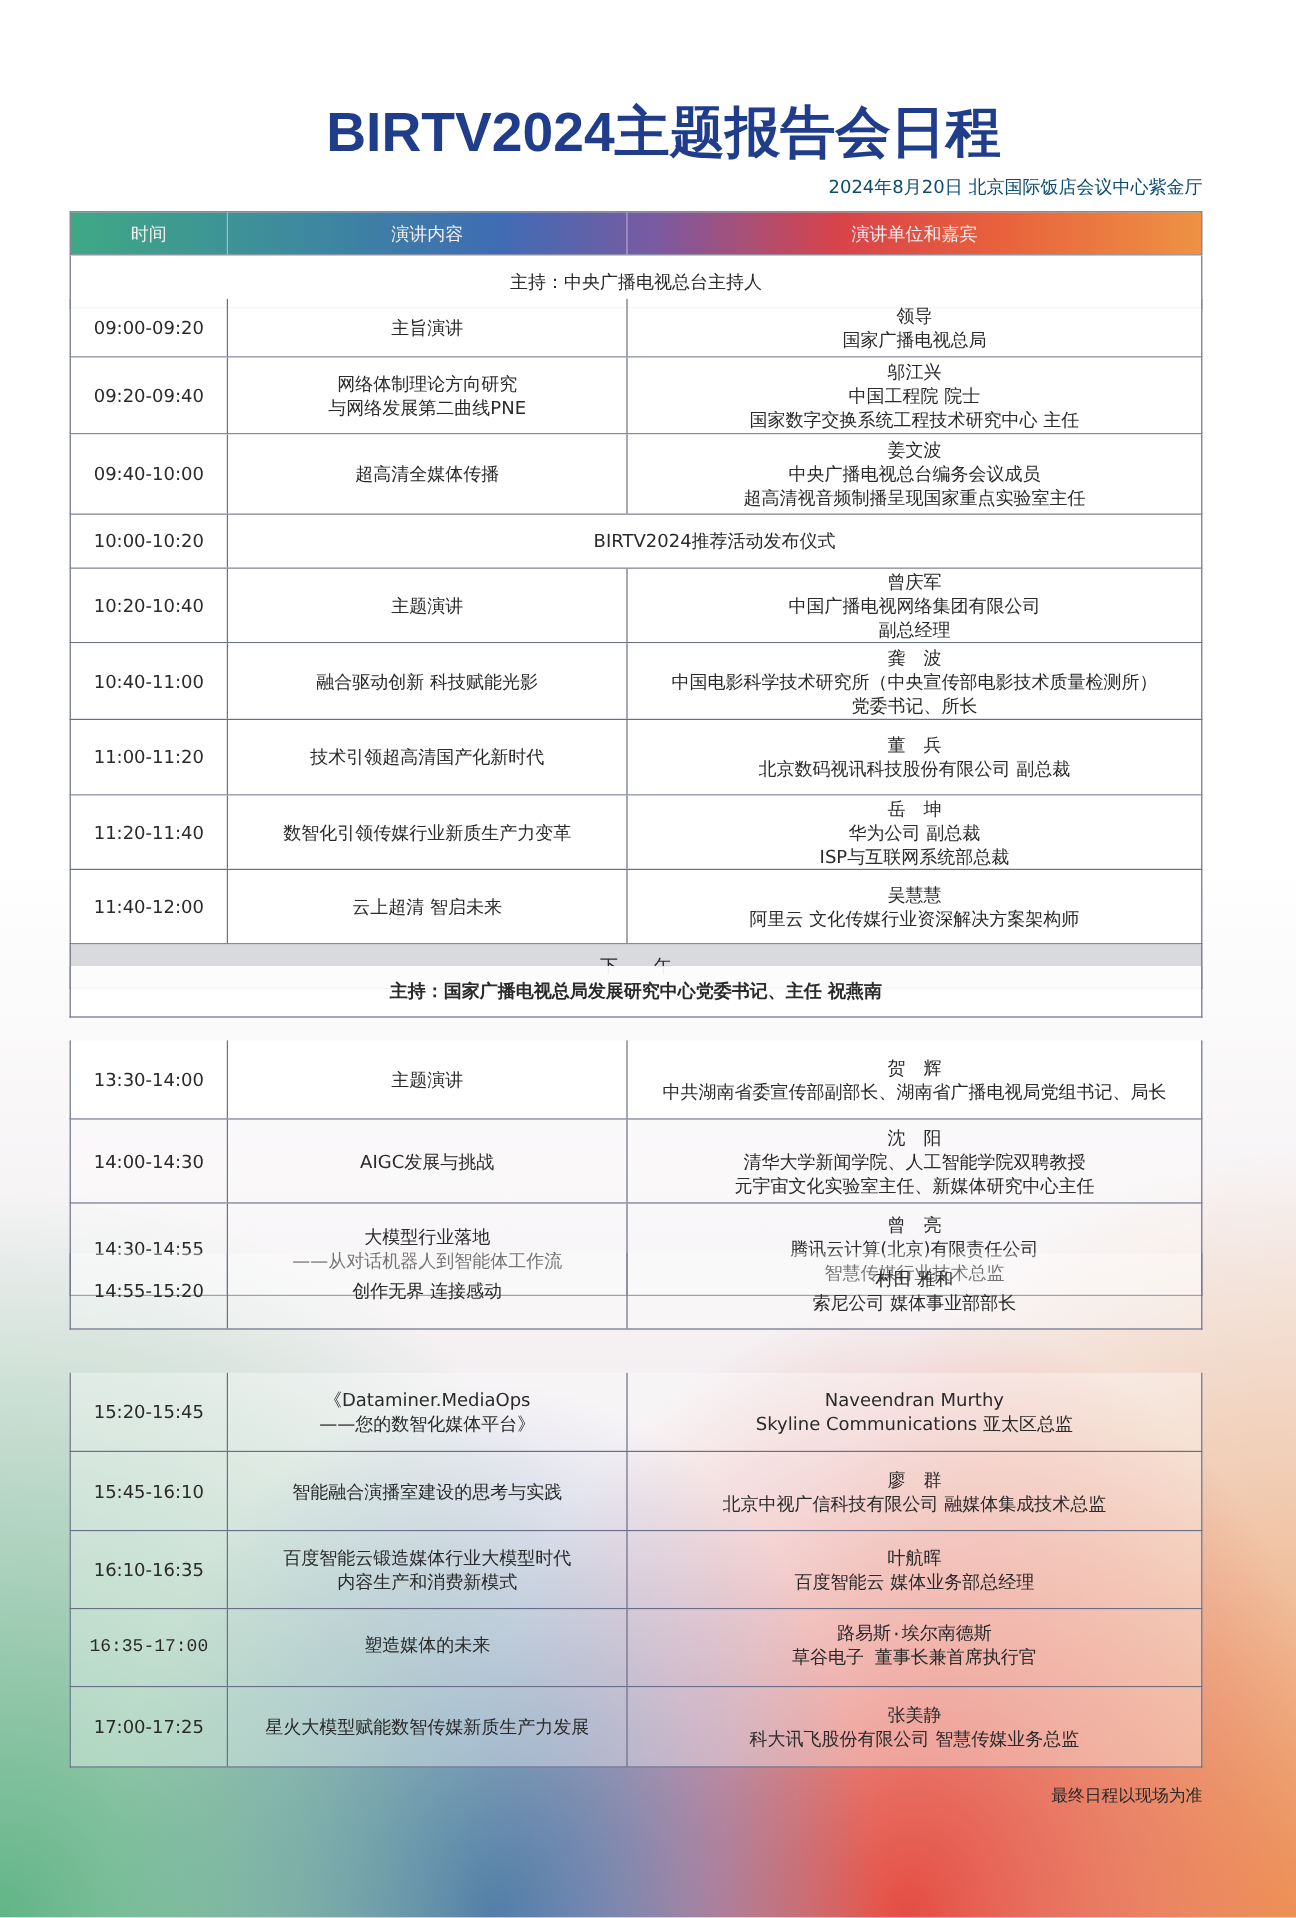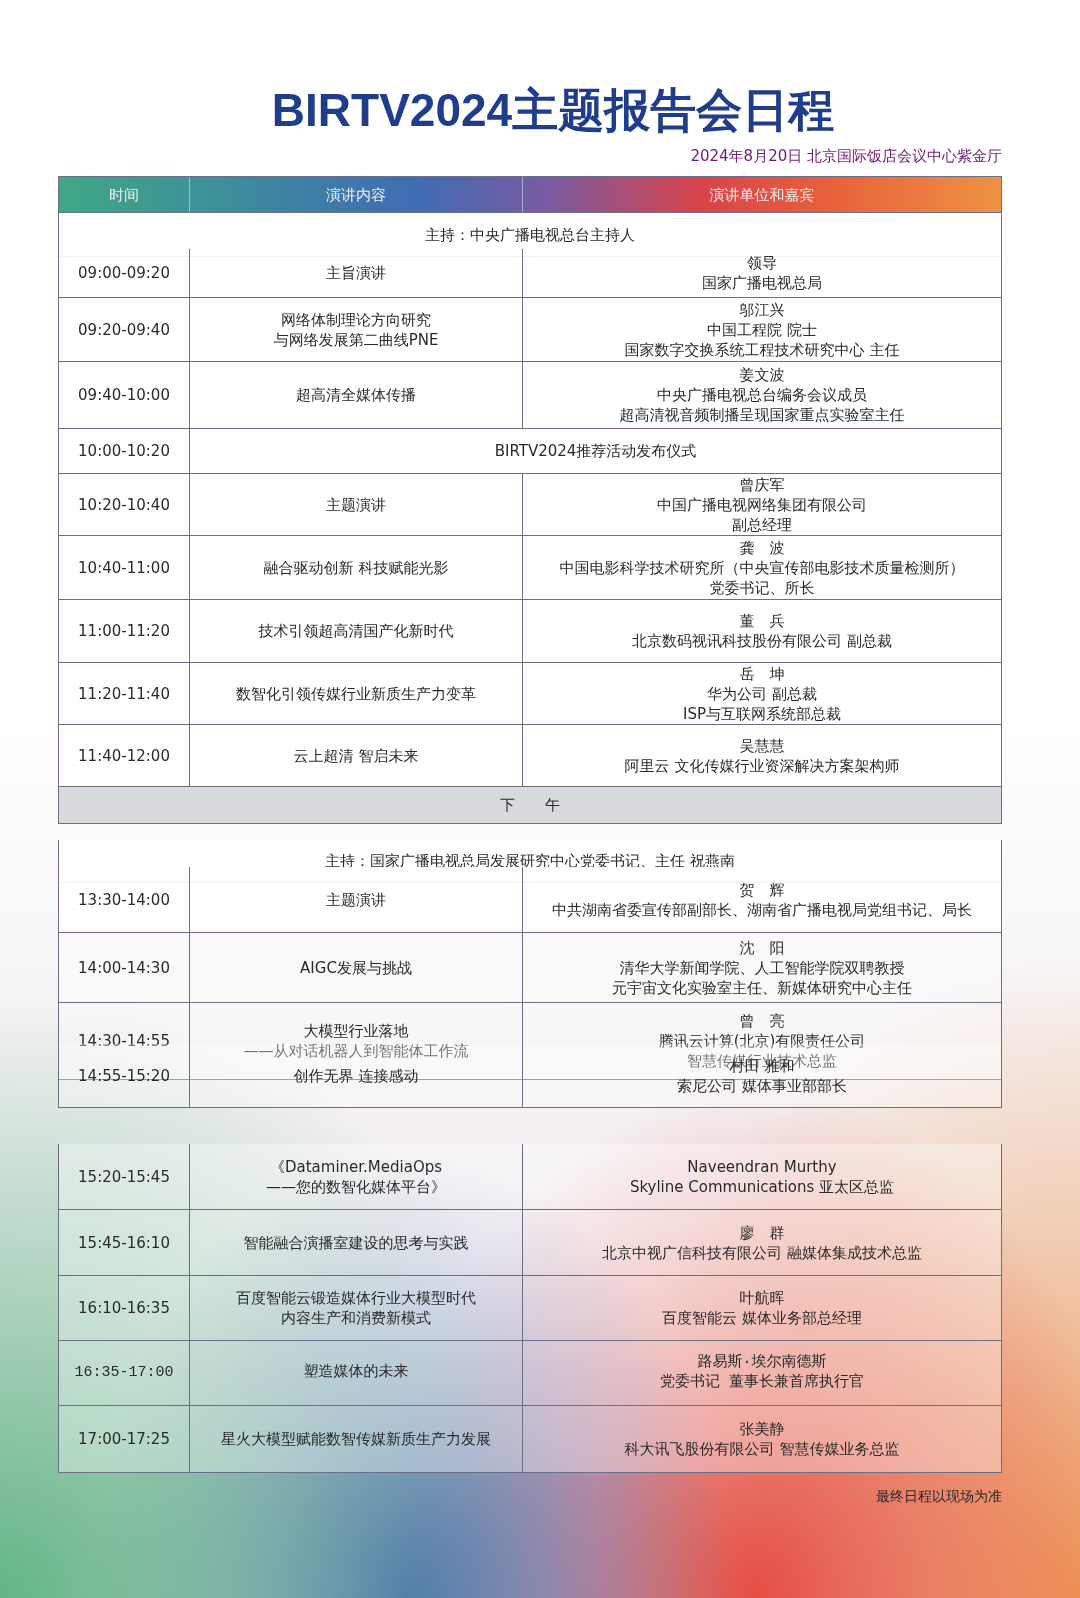--- a/index.html
+++ b/index.html
@@ -18,21 +18,21 @@
       radial-gradient(ellipse 45% 40% at 100% 100%, rgba(238,150,80,0.95) 0%, rgba(238,150,80,0.4) 55%, rgba(238,150,80,0) 100%),
       linear-gradient(180deg, #ffffff 0%, #ffffff 45%, #f5f2f4 65%, #efe6ea 100%);
   }
   .title {
     position:absolute; left:0; right:0; top:80px; z-index:2;
     text-align:center; font-family:"Liberation Sans",sans-serif; font-weight:bold;
     font-size:46px; color:#1f3d8a; letter-spacing:0px;padding-left:26px;
   }
   .subtitle {
     position:absolute; right:78px; top:147px; z-index:2;
-    font-size:15px; color:#701a75;
+    font-size:15px; color:#0c4a6e;
   }
   .table {
     position:absolute; left:58px; top:176px; width:944px; z-index:2;
   }
   .row { position:absolute; left:0; width:944px; box-sizing:border-box;
     border-left:1.5px solid #6a6e86; border-right:1.5px solid #6a6e86; border-bottom:1.5px solid #6a6e86; }
   .cell { position:absolute; top:0; bottom:0; display:flex; align-items:center; justify-content:center;
     text-align:center; box-sizing:border-box; font-size:15px; line-height:20px; flex-direction:column; }
   .c-time { left:0; width:131px; border-right:1.5px solid #6a6e86; }
   .c-topic { left:131px; width:333px; border-right:1.5px solid #6a6e86; }
@@ -165,21 +165,21 @@
     <div class="cell c-speaker">
       <span class="line">吴慧慧</span>
       <span class="line">阿里云 文化传媒行业资深解决方案架构师</span>
     </div>
   </div>
 
   <div class="row gray" style="top:611px;height:37px;">
     <div class="cell c-full">下　　午</div>
   </div>
 
-  <div class="row white" style="top:664px;height:43px;">
+  <div class="row white" style="top:629px;height:43px;font-weight:bold;">
     <div class="cell c-full">主持：国家广播电视总局发展研究中心党委书记、主任 祝燕南</div>
   </div>
 
   <div class="row white" style="top:691px;height:66px;">
     <div class="cell c-time">13:30-14:00</div>
     <div class="cell c-topic">
       <span class="line">主题演讲</span>
     </div>
     <div class="cell c-speaker">
       <span class="line">贺　辉</span>
@@ -258,21 +258,21 @@
     </div>
   </div>
 
   <div class="row transparent" style="top:1165px;height:65px;font-family:Liberation Mono, monospace;">
     <div class="cell c-time">16:35-17:00</div>
     <div class="cell c-topic">
       <span class="line">塑造媒体的未来</span>
     </div>
     <div class="cell c-speaker">
       <span class="line">路易斯·埃尔南德斯</span>
-      <span class="line">党委书记 董事长兼首席执行官</span>
+      <span class="line">草谷电子 董事长兼首席执行官</span>
     </div>
   </div>
 
   <div class="row transparent" style="top:1230px;height:67px;">
     <div class="cell c-time">17:00-17:25</div>
     <div class="cell c-topic">
       <span class="line">星火大模型赋能数智传媒新质生产力发展</span>
     </div>
     <div class="cell c-speaker">
       <span class="line">张美静</span>

